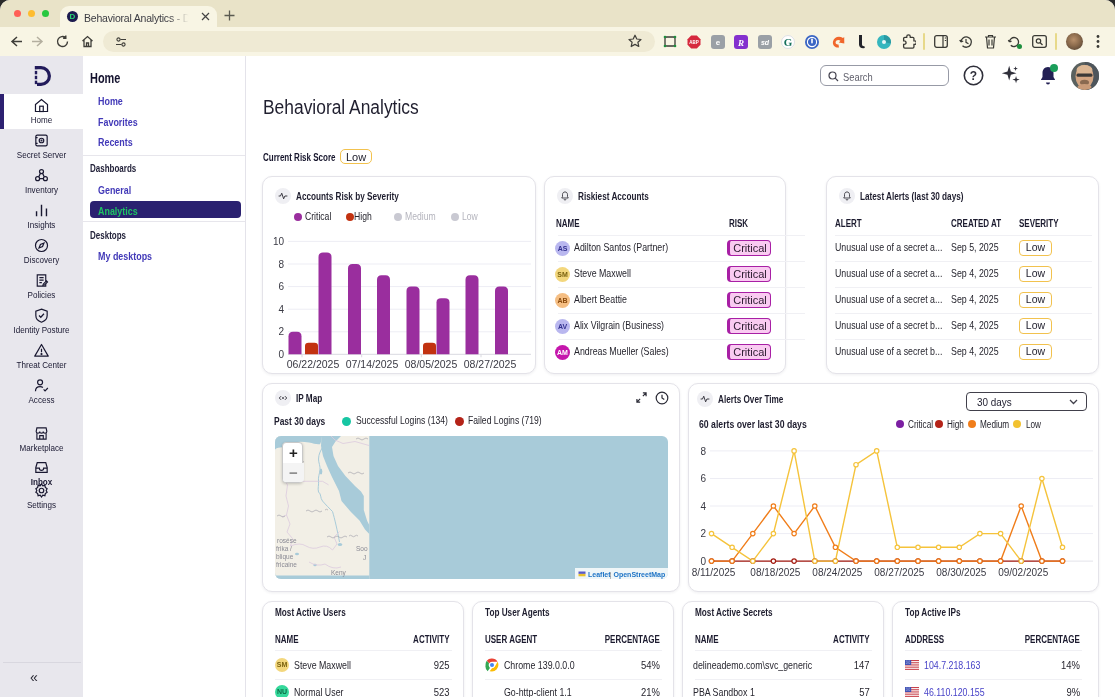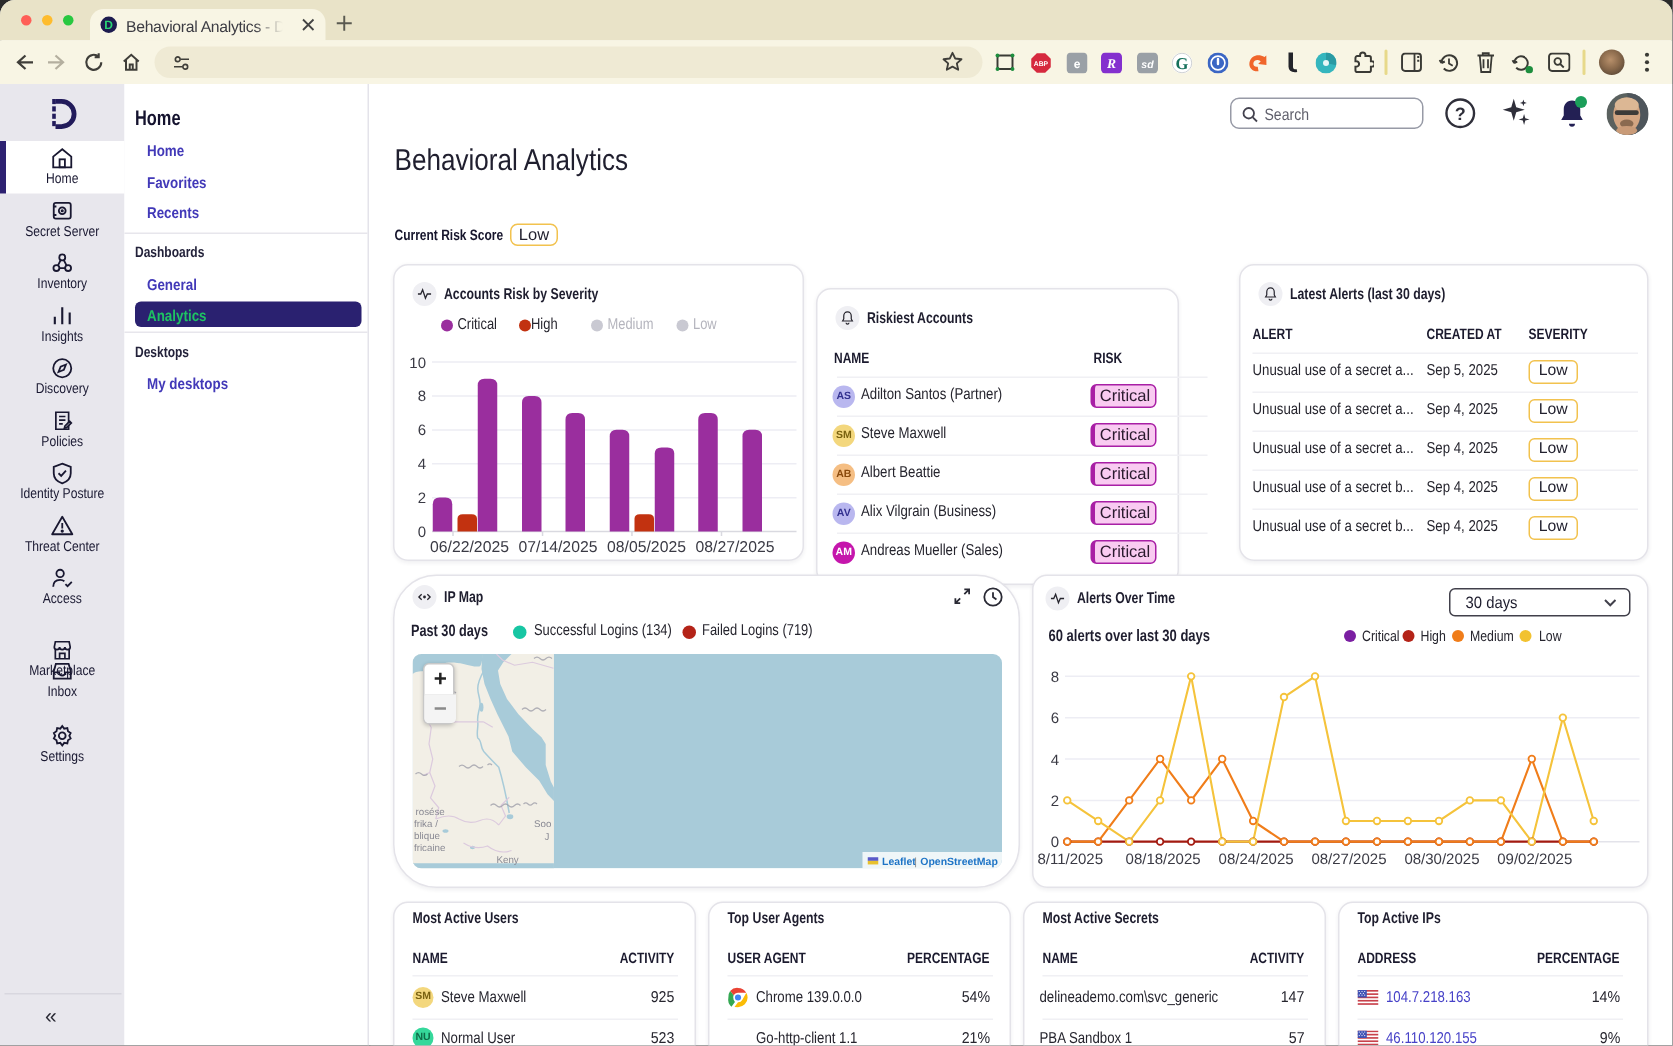--- a/index.html
+++ b/index.html
@@ -251,21 +251,21 @@
           </svg>
         <div class="lbl">Access</div>
       </div>
       <div class="railitem" style="top:366px;">
         <svg width="20" height="20" viewBox="0 0 24 24" fill="none" stroke="#191831" stroke-width="1.6">
             <path d="M4.5 9 L5.5 4 H18.5 L19.5 9 C19.5 10.4 18.4 11.5 17 11.5 C15.6 11.5 14.5 10.4 14.5 9 C14.5 10.4 13.4 11.5 12 11.5 C10.6 11.5 9.5 10.4 9.5 9 C9.5 10.4 8.4 11.5 7 11.5 C5.6 11.5 4.5 10.4 4.5 9 Z"></path>
             <path d="M5.5 11.5 V20 H18.5 V11.5 M9.5 20 V15 H14.5 V20"></path>
           </svg>
         <div class="lbl">Marketplace</div>
       </div>
-      <div class="railitem" style="top:380px;">
+      <div class="railitem" style="top:400px;font-weight:bold;">
         <svg width="20" height="20" viewBox="0 0 24 24" fill="none" stroke="#191831" stroke-width="1.7">
             <path d="M4 12 L6 5 H18 L20 12 V19 H4 Z"></path>
             <path d="M4 13 H9 C9 14.6 10.3 16 12 16 C13.7 16 15 14.6 15 13 H20"></path>
           </svg>
         <div class="lbl">Inbox</div>
       </div>
       <div class="railitem" style="top:422.5px;">
         <svg width="20" height="20" viewBox="0 0 24 24" fill="none" stroke="#191831" stroke-width="1.7">
             <circle cx="12" cy="12" r="3.2"></circle>
             <path d="M12 2.8 l1.8 2.5 3-0.6 0.6 3 2.5 1.8-1.3 2.5 1.3 2.5-2.5 1.8-0.6 3-3-0.6-1.8 2.5-1.8-2.5-3 0.6-0.6-3-2.5-1.8 1.3-2.5-1.3-2.5 2.5-1.8 0.6-3 3 0.6 Z"></path>
@@ -379,21 +379,21 @@
             <path d="M160 110.8 q0-3 3.5-3 h6 q3.5 0 3.5 3 V119.3 h-13 Z"></path>
           </g>
           <g font-family="Liberation Sans" font-size="10.5" fill="#3A3A44" text-anchor="middle">
             <text x="50" y="133">06/22/2025</text>
               <text x="109" y="133">07/14/2025</text>
               <text x="168" y="133">08/05/2025</text>
               <text x="227" y="133">08/27/2025</text>
           </g>
         </svg>
       </div>
-      <div class="card" id="c-risk" style="left:297px;top:136px;width:242px;height:198px;padding-left:16px;">
+      <div class="card" id="c-risk" style="left:297px;top:120px;width:242px;height:198px;padding-left:16px;">
         <div class="chead">
             <svg width="16" height="16" viewBox="0 0 16 16" fill="none" stroke="#26252E" stroke-width="1.3">
               <path d="M8 1.5 C5.5 1.5 4 3.5 4 5.8 V9 L2.8 11.2 H13.2 L12 9 V5.8 C12 3.5 10.5 1.5 8 1.5 Z"></path>
               <path d="M6.5 13 a1.5 1.5 0 0 0 3 0"></path>
             </svg>
           </div>
         <div class="ctitle">Riskiest Accounts</div>
         <div class="th" style="left:11px;top:41px;">NAME</div>
         <div class="th" style="left:184px;top:41px;">RISK</div>
         <div class="rowsep" style="left:13px;top:58px;width:247px;"></div>
@@ -443,21 +443,21 @@
         <div class="cell" style="left:124px;top:116px;">Sep 4, 2025</div>
         <div class="chip-low" style="left:192px;top:115px;">Low</div>
         <div class="cell" style="left:8px;top:142px;">Unusual use of a secret b...</div>
         <div class="cell" style="left:124px;top:142px;">Sep 4, 2025</div>
         <div class="chip-low" style="left:192px;top:141px;">Low</div>
         <div class="cell" style="left:8px;top:168px;">Unusual use of a secret b...</div>
         <div class="cell" style="left:124px;top:168px;">Sep 4, 2025</div>
         <div class="chip-low" style="left:192px;top:167px;">Low</div>
       </div>
 
-      <div class="card" id="c-map" style="left:15px;top:327px;width:418px;height:209px;border-radius:29px;">
+      <div class="card" id="c-map" style="left:15px;top:327px;width:418px;height:209px;">
         <div class="chead" style="top:6px;">
             <svg width="16" height="16" viewBox="0 0 16 16" fill="none" stroke="#26252E" stroke-width="1.4">
               <path d="M5 5 L2 8 L5 11 M11 5 L14 8 L11 11"></path>
               <circle cx="8" cy="8" r="0.8" fill="#26252E"></circle>
             </svg>
           </div>
         <div class="ctitle" style="top:8px;">IP Map</div>
         <svg style="position:absolute;left:373px;top:8px" width="11" height="11" viewBox="0 0 12 12" stroke="#2A2A35" stroke-width="1.3" fill="none">
             <path d="M7.5 4.5 L11 1 M7.5 1 H11 V4.5 M4.5 7.5 L1 11 M1 7.5 V11 H4.5"></path>
           </svg>

